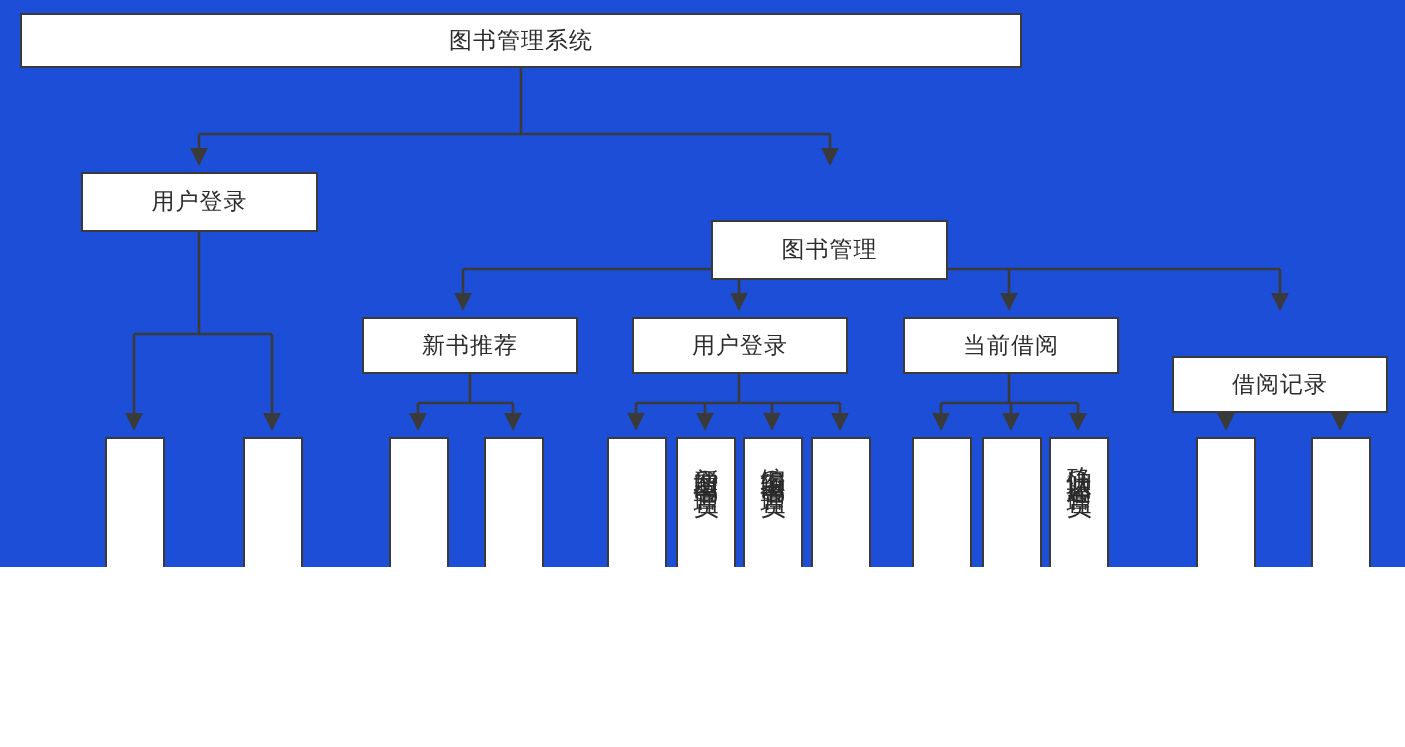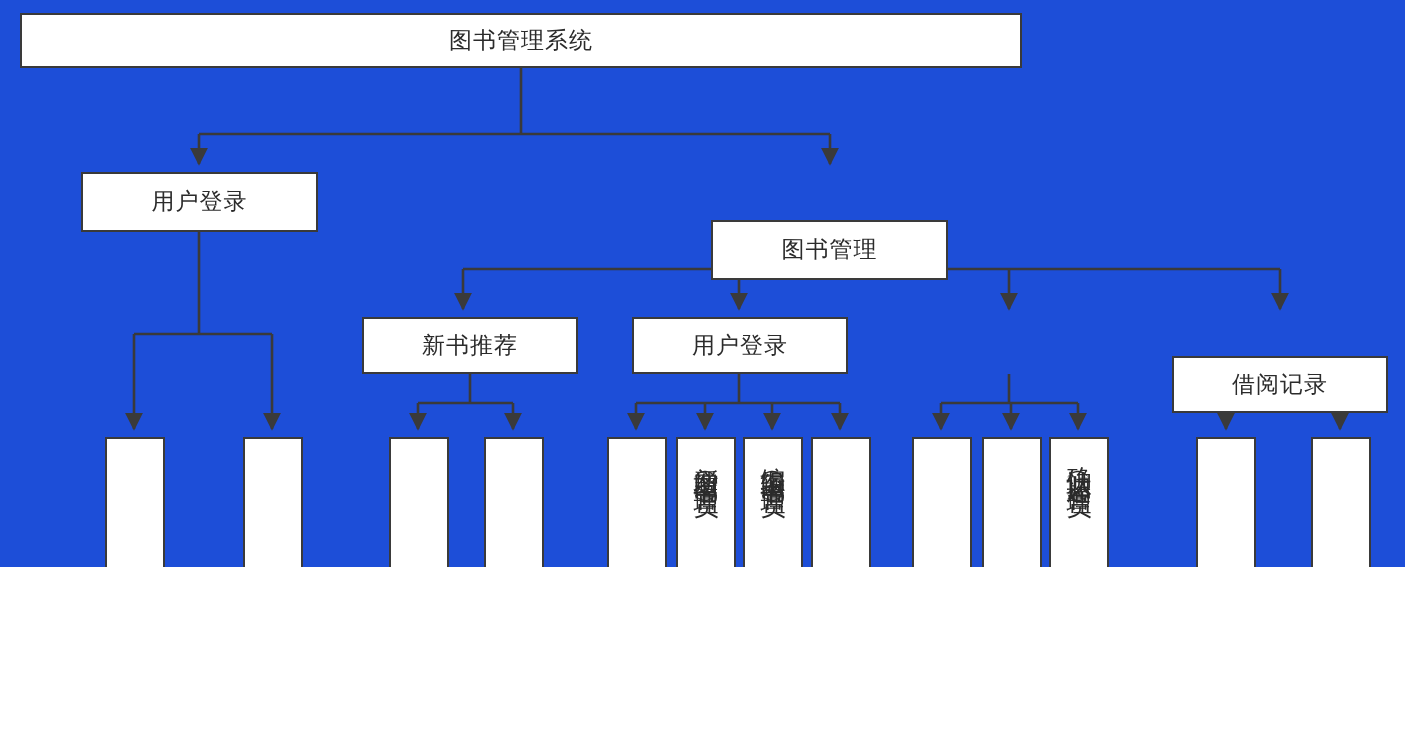--- a/index.html
+++ b/index.html
@@ -157,20 +157,23 @@
   </div>
 
   <div class="node horiz" style="left:362px; top:317px; width:216px; height:57px;">
     <span class="label">新书推荐</span>
   </div>
 
   <div class="node horiz" style="left:632px; top:317px; width:216px; height:57px;">
     <span class="label">用户登录</span>
   </div>
 
+  <div class="node horiz" style="left:903px; top:317px; width:216px; height:57px;">
+    <span class="label">当前借阅</span>
+  </div>
 
   <div class="node horiz" style="left:1172px; top:317px; width:216px; height:57px;margin-top:39px;">
     <span class="label">借阅记录</span>
   </div>
 
   <div class="node vert" style="left:105px; top:437px; width:60px; height:298px;">
     <div class="vwrap">
       <span class="label">用户登录</span>
     </div>
   </div>

